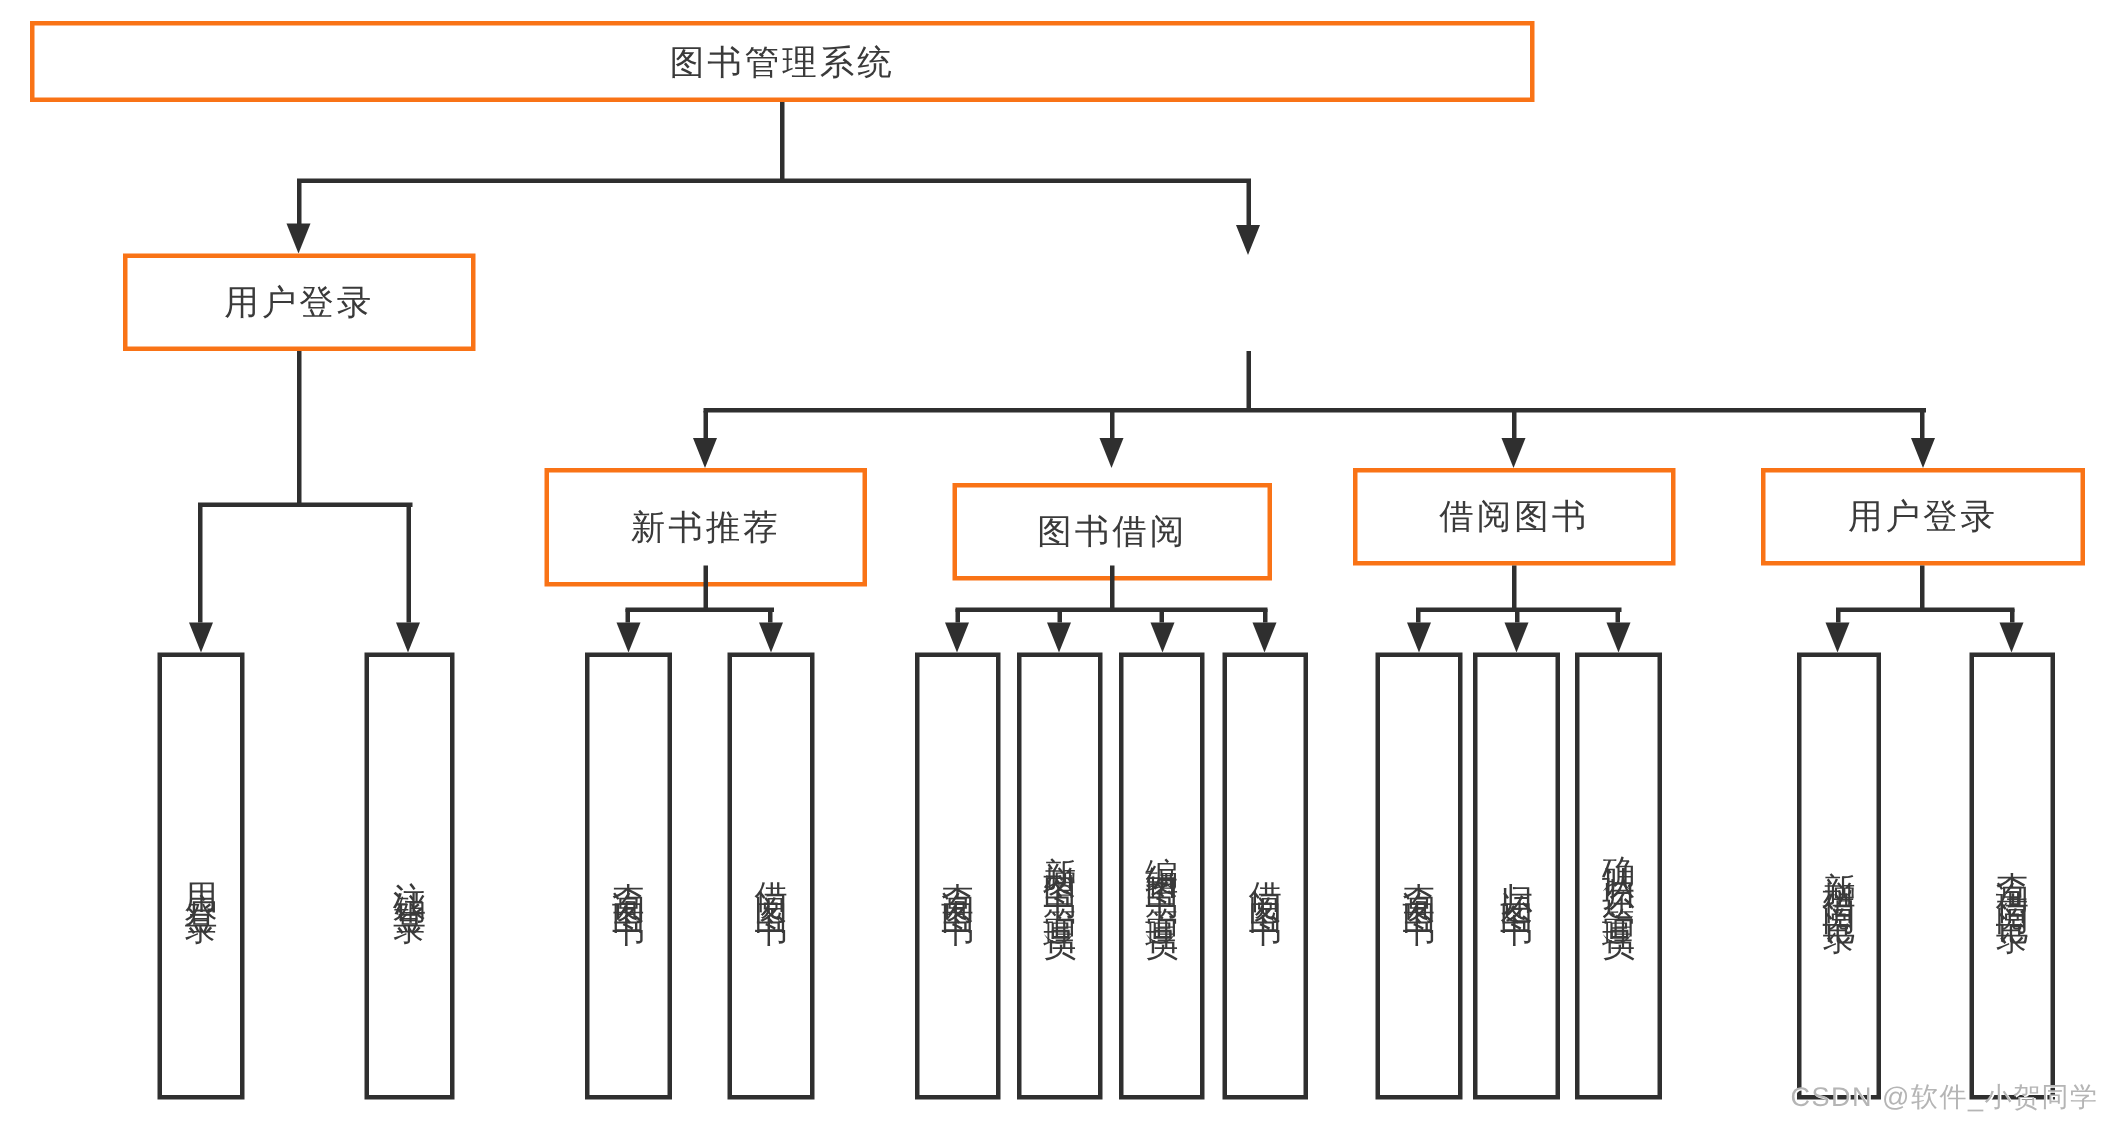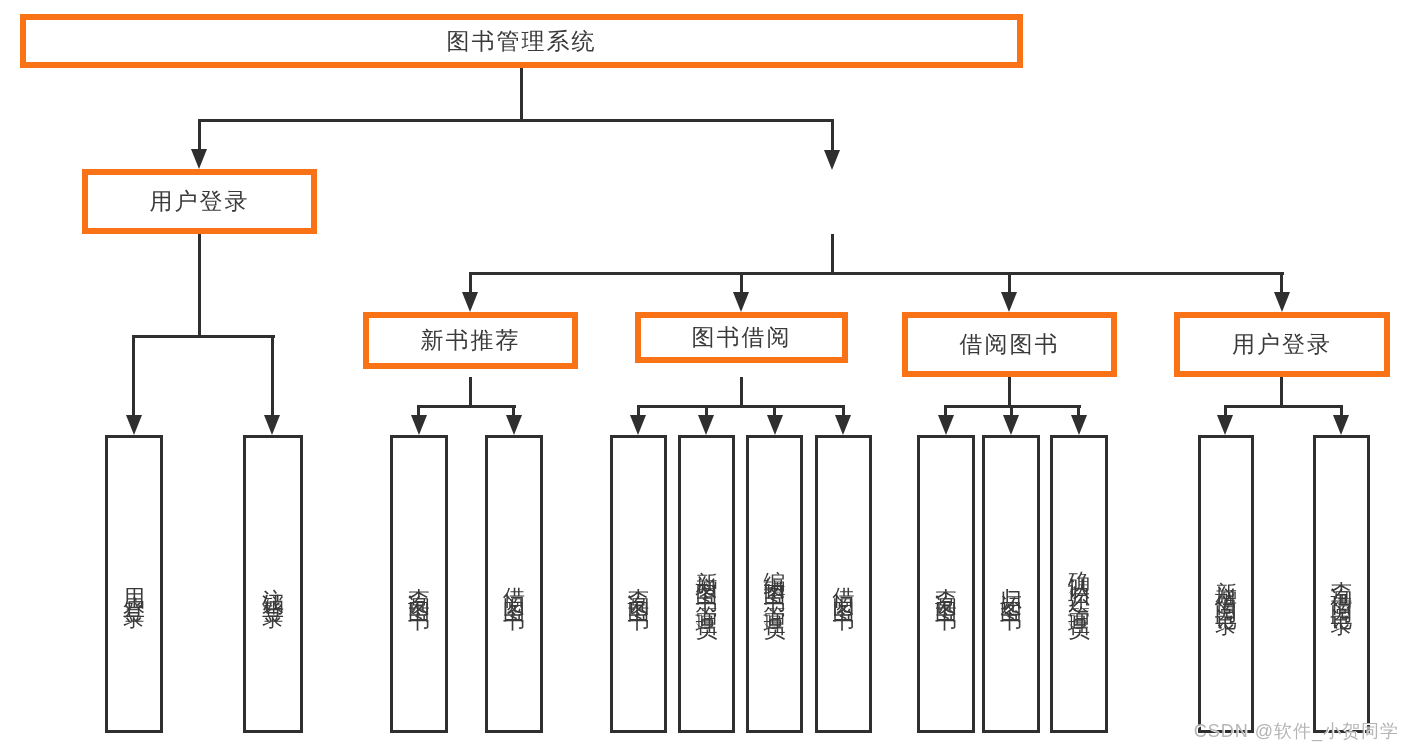--- a/index.html
+++ b/index.html
@@ -1,21 +1,21 @@
 <!DOCTYPE html>
 <html><head>
 <meta charset="utf-8">
 <style>
   html,body{margin:0;padding:0;background:#ffffff;}
   #canvas{
     position:relative;width:1405px;height:747px;background:#ffffff;overflow:hidden;
     font-family:"Liberation Sans","DejaVu Sans",sans-serif;
   }
   .node{
-    position:absolute;box-sizing:border-box;border:6px solid #f97316;background:#ffffff;
+    position:absolute;box-sizing:border-box;border:3px solid #f97316;background:#ffffff;
     display:flex;align-items:center;justify-content:center;
     color:#3a3a3a;font-size:23px;letter-spacing:2px;white-space:nowrap;
   }
   .leaf{
     position:absolute;box-sizing:border-box;border:3px solid #2f2f2f;background:#ffffff;
     top:435px;height:298px;
     display:flex;align-items:center;justify-content:center;
   }
   .leaf .vtext{
     writing-mode:vertical-rl;text-orientation:upright;
@@ -64,24 +64,24 @@
   <div class="line" style="left:469px;top:272px;width:815px;height:3px;"></div>
   <div class="line" style="left:469px;top:274px;width:3px;height:19px;"></div>
   <div class="arrowhead" style="left:462px;top:292px;"></div>
   <div class="line" style="left:740px;top:274px;width:3px;height:19px;"></div>
   <div class="arrowhead" style="left:733px;top:292px;"></div>
   <div class="line" style="left:1008px;top:274px;width:3px;height:19px;"></div>
   <div class="arrowhead" style="left:1001px;top:292px;"></div>
   <div class="line" style="left:1280px;top:274px;width:3px;height:19px;"></div>
   <div class="arrowhead" style="left:1274px;top:292px;"></div>
 
-  <div class="node" style="left:363px;top:312px;width:215px;height:57px;">
+  <div class="node" style="left:363px;top:312px;width:215px;height:79px;">
     <span>新书推荐</span>
   </div>
-  <div class="node" style="left:635px;top:312px;width:213px;height:51px;">
+  <div class="node" style="left:635px;top:322px;width:213px;height:65px;">
     <span>图书借阅</span>
   </div>
   <div class="node" style="left:902px;top:312px;width:215px;height:65px;">
     <span>借阅图书</span>
   </div>
   <div class="node" style="left:1174px;top:312px;width:216px;height:65px;">
     <span>用户登录</span>
   </div>
 
   <div class="line" style="left:469px;top:377px;width:3px;height:31px;"></div>

